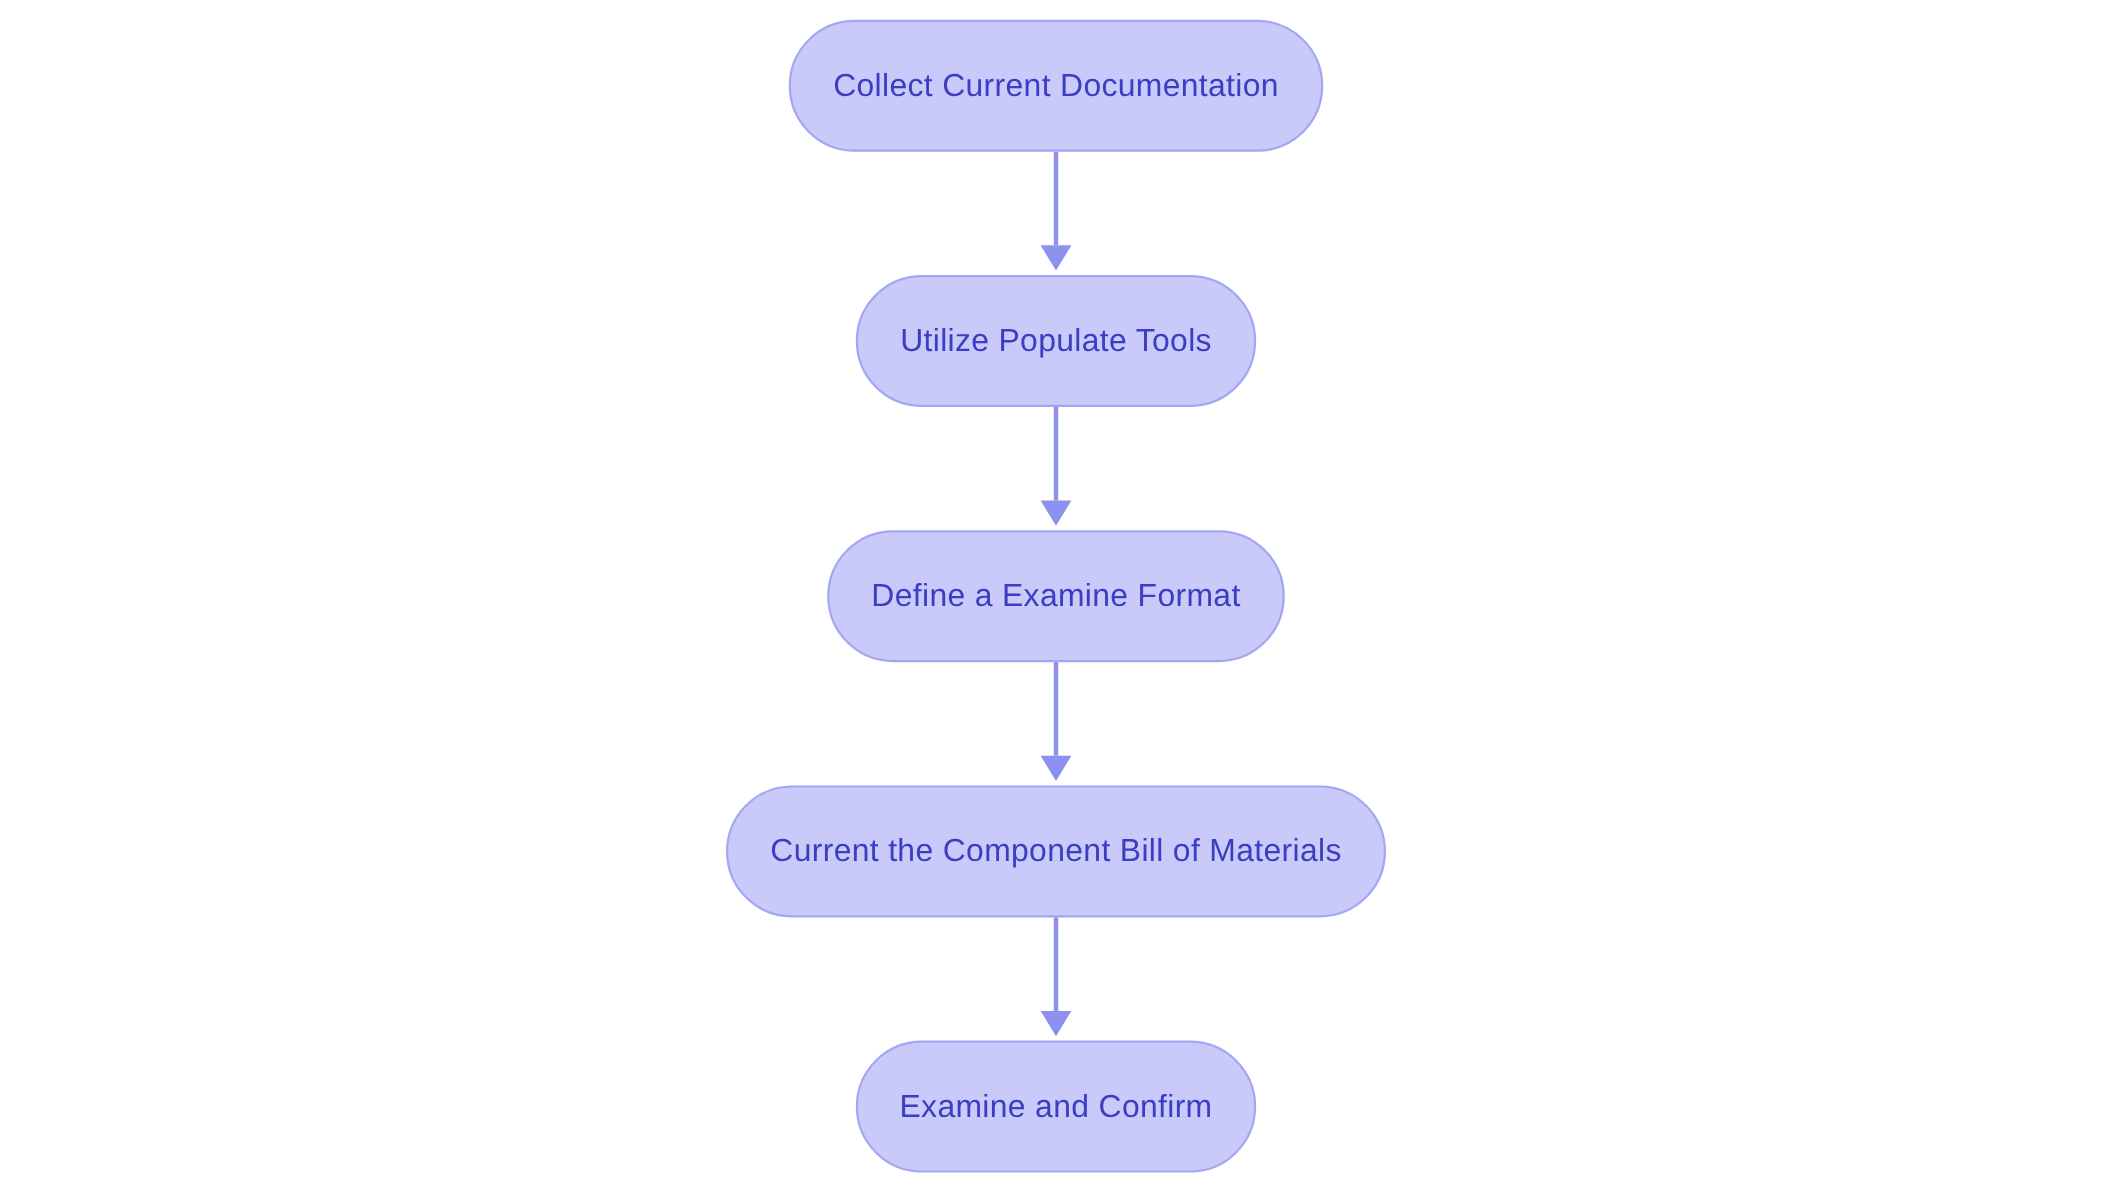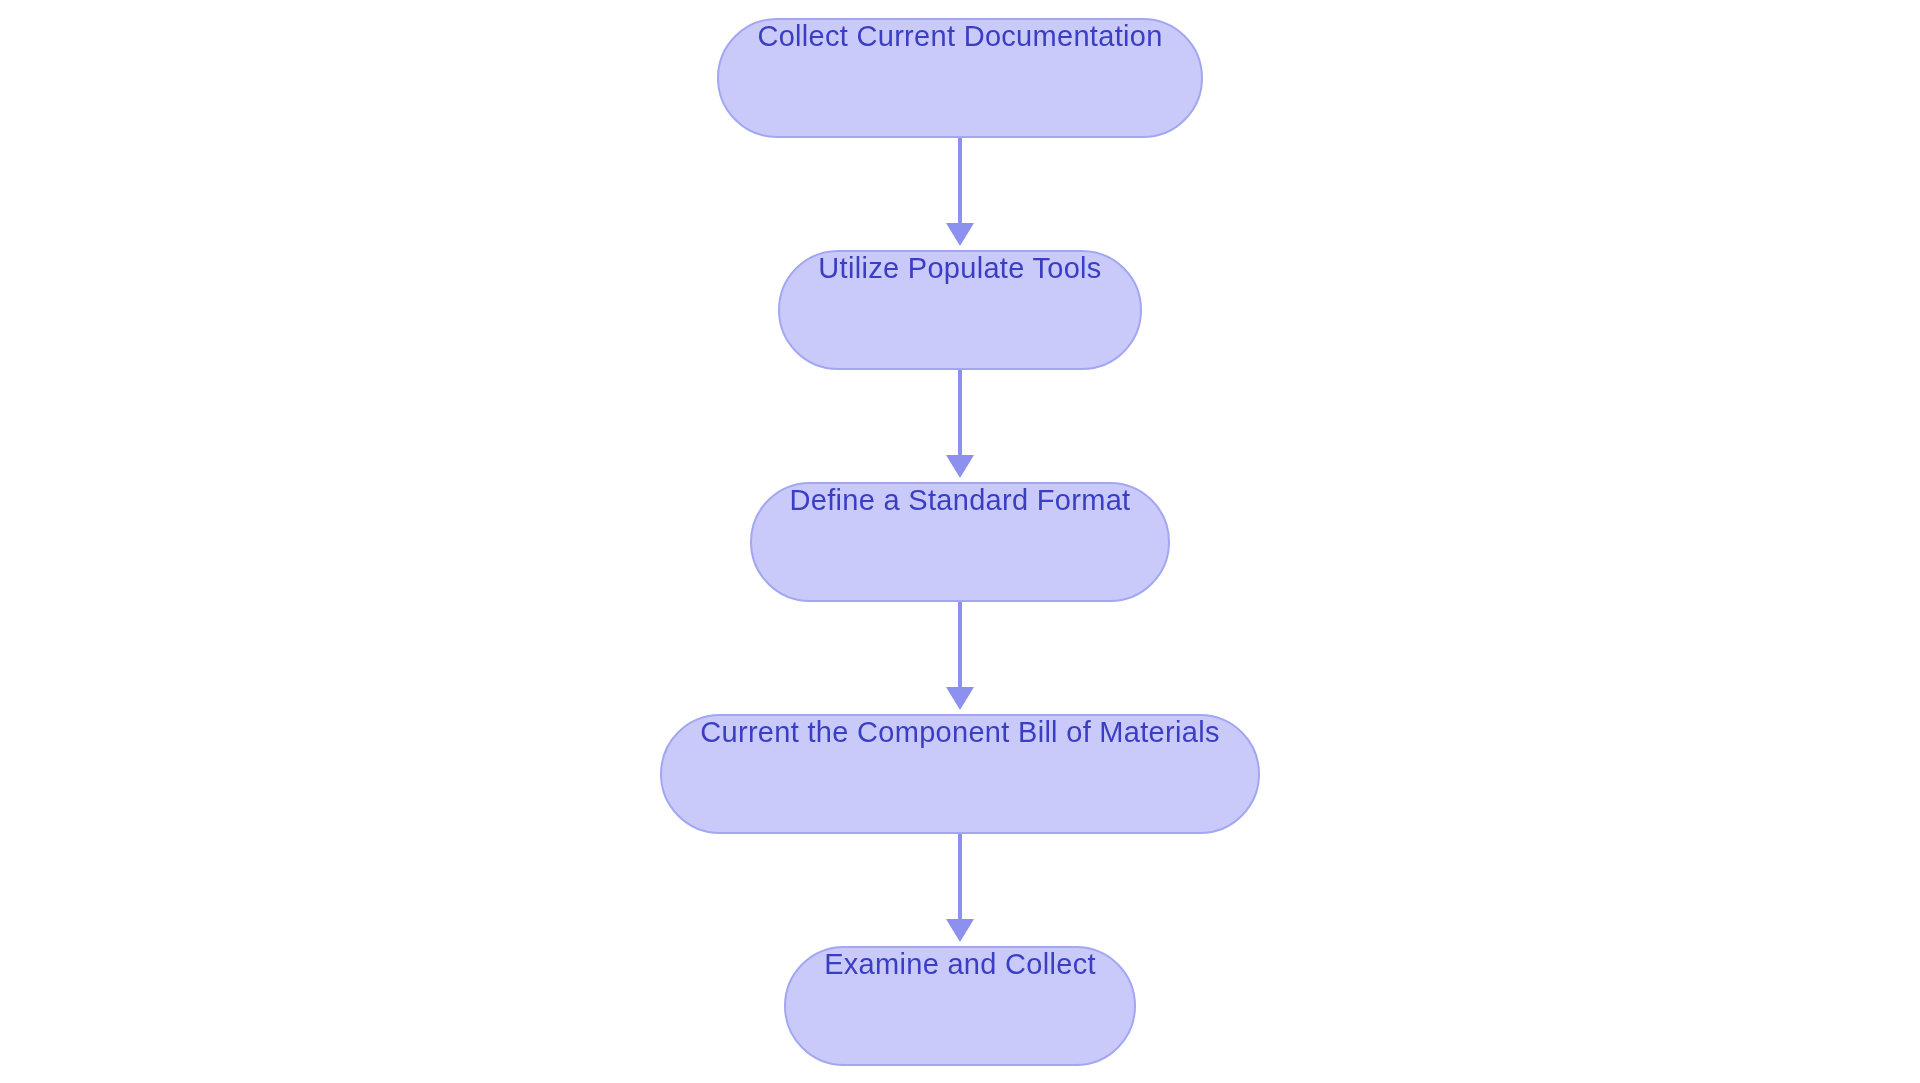--- a/index.html
+++ b/index.html
@@ -21,20 +21,21 @@
     background: var(--bg, #ffffff);
   }
   .node {
     height: 120px;
     box-sizing: border-box;
     border-radius: 60px;
     background: var(--node-fill, #c9caf9);
     border: 2px solid var(--node-border, #a3a7f2);
     color: var(--node-text, #3a3ec2);
     display: flex;
+    align-items: center;
     justify-content: center;
     padding: 0 38px;
     font-size: 29px;
     letter-spacing: 0.3px;
     white-space: nowrap;
     flex: 0 0 auto;
   }
   .connector {
     height: 112px;
     display: flex;
@@ -67,29 +68,29 @@
       <div class="head"></div>
     </div>
     <div class="node">
       <span>Utilize Populate Tools</span>
     </div>
     <div class="connector">
       <div class="line"></div>
       <div class="head"></div>
     </div>
     <div class="node">
-      <span>Define a Standard Format</span>
+      <span>Define a Examine Format</span>
     </div>
     <div class="connector">
       <div class="line"></div>
       <div class="head"></div>
     </div>
     <div class="node">
       <span>Current the Component Bill of Materials</span>
     </div>
     <div class="connector">
       <div class="line"></div>
       <div class="head"></div>
     </div>
     <div class="node">
-      <span>Examine and Collect</span>
+      <span>Examine and Confirm</span>
     </div>
   </div>
 
 </body></html>

